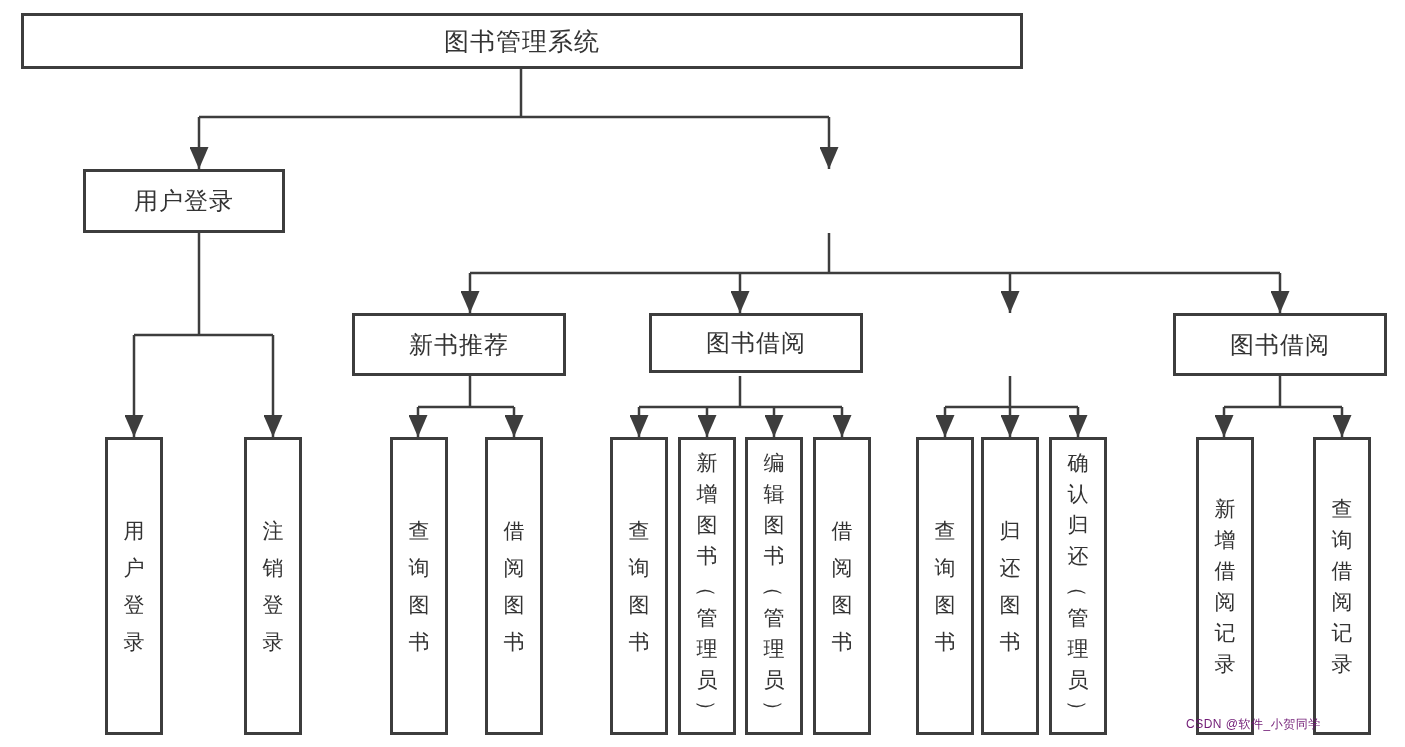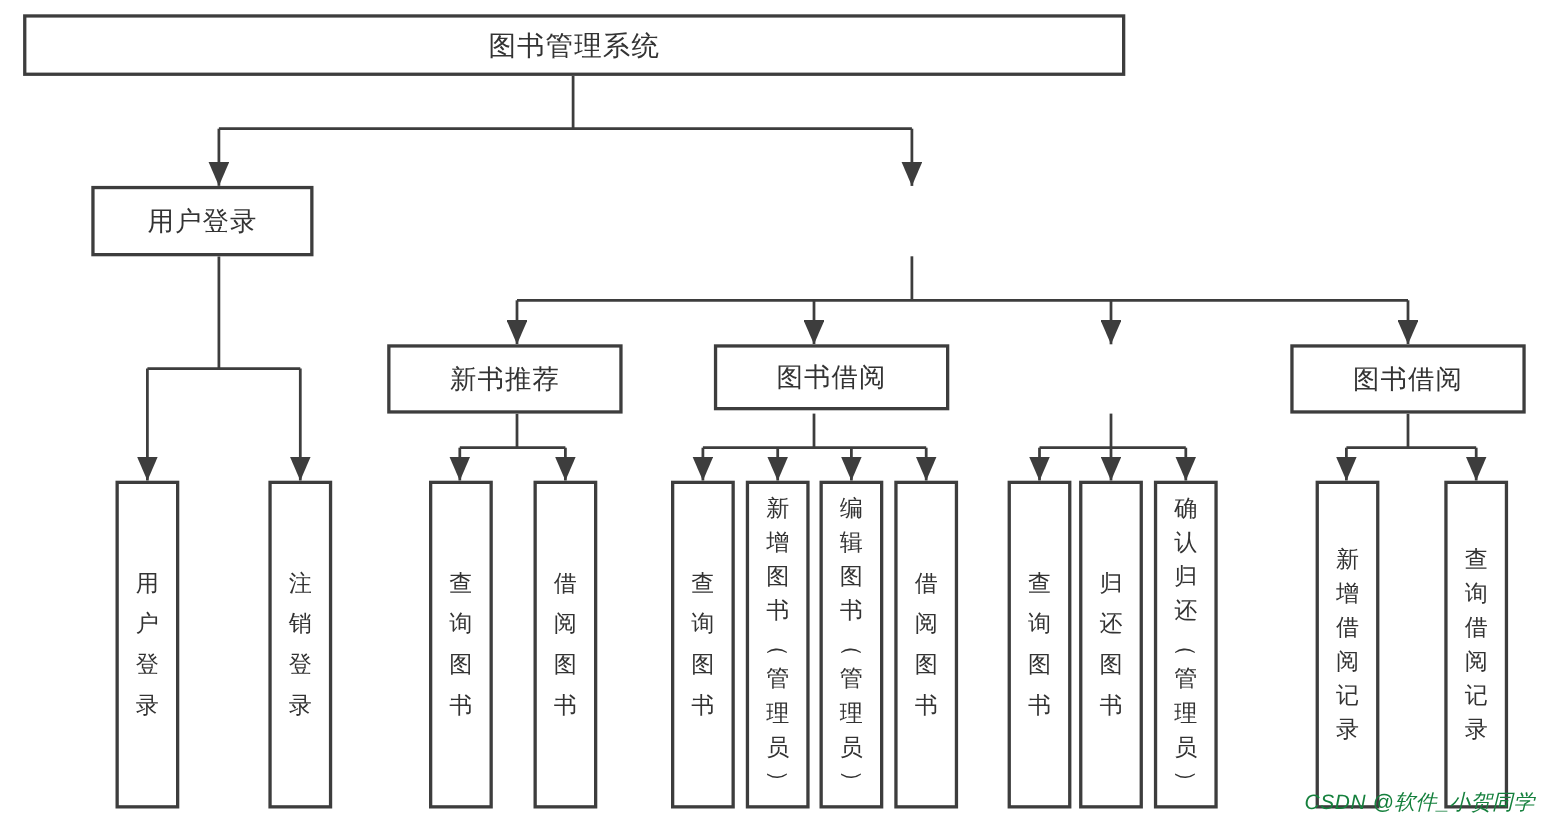--- a/index.html
+++ b/index.html
@@ -15,21 +15,21 @@
   .node.h span{font-size:24px;letter-spacing:1px;white-space:nowrap;}
   .node.root span{font-size:25px;}
   .vtext{
     display:flex;flex-direction:column;align-items:center;justify-content:center;
     font-size:21px;line-height:31px;text-align:center;width:100%;height:100%;
   }
   .vtext.pitch-lg{line-height:37px;}
   .vtext .rot{transform:rotate(90deg);}
   #watermark{
     position:absolute;left:1186px;top:716px;z-index:5;
-    font-size:19px;letter-spacing:0.5px;color:#15803d;white-space:nowrap;font-style:italic;
+    font-size:12px;letter-spacing:0.5px;color:#701a75;white-space:nowrap;
   }
 </style>
 </head>
 <body>
 
 <div id="canvas">
 
   <svg id="wires" viewBox="0 0 1405 747" xmlns="http://www.w3.org/2000/svg">
     <defs>
       <marker id="arrow" markerUnits="userSpaceOnUse" markerWidth="22" markerHeight="19" refX="22" refY="9.5" orient="auto">

